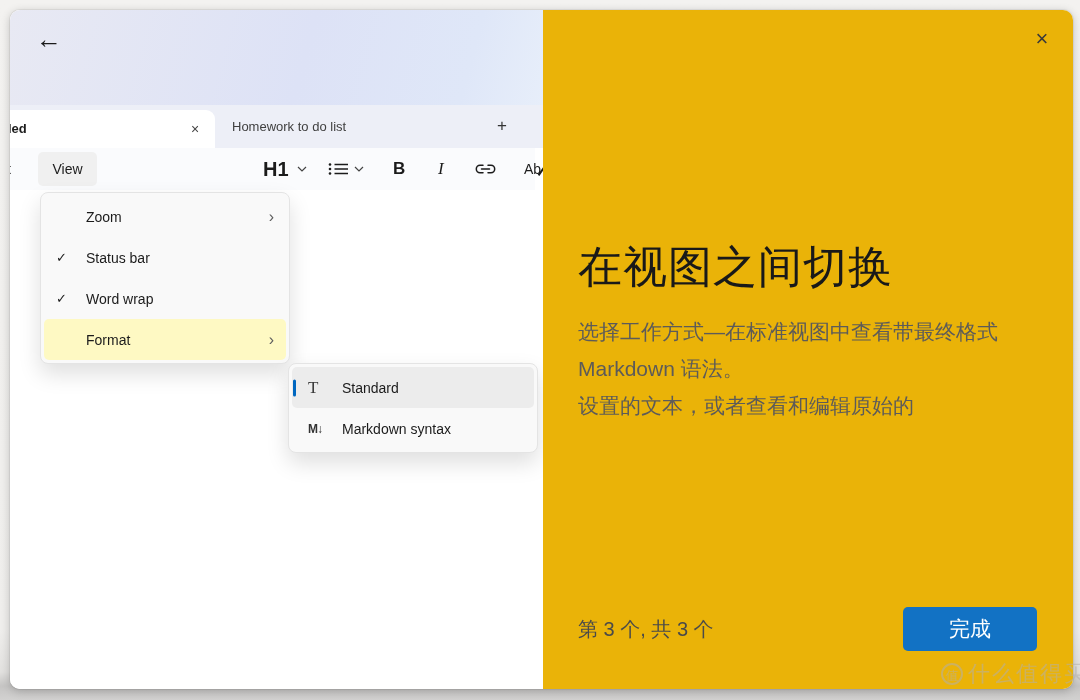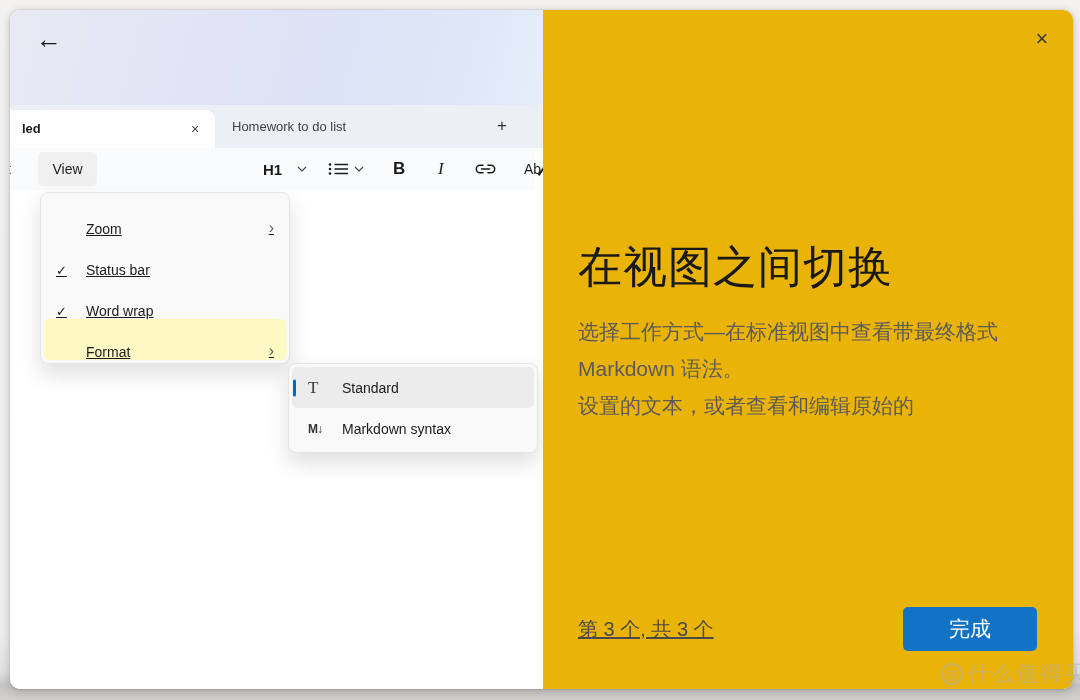--- a/index.html
+++ b/index.html
@@ -17,70 +17,70 @@
   
   .left-pane { position:absolute; left:0; top:0; width:533px; height:100%; overflow:hidden; background:#fff; }
   .banner { position:absolute; left:0; top:0; right:0; height:95px;
     background:linear-gradient(105deg,#e8e9f3 0%,#dde2f6 55%,#dfe7f8 85%,#e7eefa 100%); }
   .back-btn { position:absolute; left:18px; top:10px; width:42px; height:38px;
     font-size:26px; line-height:38px; text-align:center; cursor:pointer; color:#1b1b1b; }
   .tabbar { position:absolute; left:0; top:95px; right:0; height:43px; background:#edeff7; }
   .tab-active { position:absolute; left:-28px; top:5px; width:233px; height:38px;
     background:#fff; border-radius:9px 9px 0 0; }
   .tab-active .tab-label { position:absolute; left:26px; top:0; line-height:38px;
-    font-size:13px; font-weight:bold; color:#1b1b1b;margin-left:14px; }
+    font-size:13px; font-weight:bold; color:#1b1b1b; }
   .tab-close { position:absolute; right:10px; top:9px; width:20px; height:20px; text-align:center;
     line-height:20px; font-size:14px; color:#444; border-radius:4px; cursor:pointer; }
   .tab-inactive { position:absolute; left:205px; top:0; width:250px; height:43px; cursor:pointer; }
   .tab-inactive .tab-label { position:absolute; left:17px; top:0; line-height:43px; font-size:13px; color:#404040; }
   .newtab-btn { position:absolute; left:478px; top:6px; width:28px; height:30px; text-align:center;
     line-height:30px; font-size:17px; color:#333; border-radius:4px; cursor:pointer; }
   .toolbar { position:absolute; left:0; top:138px; right:8px; height:42px; background:#fafbfd; }
   .toolbar > * { position:absolute; top:50%; transform:translateY(-50%); }
   .menu-edit-partial { left:-3px; font-size:14px; color:#1b1b1b; }
   .view-btn { left:28px; width:59px; height:34px; background:#f0f0f0; border-radius:5px;
     text-align:center; line-height:34px; font-size:14px; cursor:pointer; }
-  .tb-heading { left:253px; font-size:15px; font-weight:600; cursor:pointer; }
+  .tb-heading { left:253px; font-size:20px; font-weight:600; cursor:pointer; }
   .tb-chevron1 { left:287px; }
   .tb-list { left:318px; cursor:pointer; }
   .tb-chevron2 { left:344px; }
   .tb-bold { left:383px; font-size:17px; font-weight:bold; cursor:pointer; }
   .tb-italic { left:428px; font-size:17px; font-style:italic; font-family:"Liberation Serif", serif; cursor:pointer; }
   .tb-link { left:463px; cursor:pointer; }
   .tb-ab { left:514px; font-size:14px; cursor:pointer; }
   .tb-ab .slash { position:absolute; left:12px; top:9px; width:11px; height:1.5px;
     background:#1b1b1b; transform:rotate(-55deg); }
   .chev-svg { display:block; }
   
   .view-menu { position:absolute; left:30px; top:182px; width:250px; background:#f9f9f9;
     border:1px solid #e4e4e4; border-radius:8px; padding:3px; z-index:5;
     box-shadow:0 10px 22px rgba(0,0,0,.13); }
-  .menu-item { position:relative; height:41px; border-radius:5px; display:flex; align-items:flex-end;
-    padding:0 12px; font-size:14px; color:#1b1b1b; cursor:pointer;text-decoration:underline; }
+  .menu-item { position:relative; height:41px; border-radius:5px; display:flex; align-items:center;
+    padding:0 12px; font-size:14px; color:#1b1b1b; cursor:pointer; }
   .menu-item.highlight { background:#fef9c3; }
   .check-col { width:30px; font-size:13px; color:#1b1b1b; }
   .menu-label { flex:1; }
   .chev-right { font-size:16px; color:#5f5f5f; }
   .format-submenu { position:absolute; left:278px; top:353px; width:250px; background:#f9f9f9;
     border:1px solid #e4e4e4; border-radius:8px; padding:3px; z-index:6;
     box-shadow:0 10px 22px rgba(0,0,0,.13); }
   .submenu-item { position:relative; height:41px; border-radius:5px; display:flex; align-items:center;
     padding:0 16px; font-size:14px; color:#1b1b1b; cursor:pointer; }
   .submenu-item.highlight { background:#ececec; }
   .sel-pill { position:absolute; left:1px; top:50%; transform:translateY(-50%);
     width:3px; height:17px; border-radius:2px; background:#0067c0; }
   .sub-icon { width:34px; color:#3a3a3a; }
   .icon-T { font-family:"Liberation Serif", serif; font-size:17px; }
   .icon-md { font-size:12px; letter-spacing:-1px; font-weight:bold; color:#333; }
   
   .right-pane { position:absolute; left:533px; top:0; right:0; bottom:0; background:#eab308; }
   .rp-title { position:absolute; left:35px; top:228px; font-size:44px; font-weight:400;
     color:#191919; letter-spacing:1px; white-space:nowrap; }
   .rp-body { position:absolute; left:35px; top:303px; font-size:21px; line-height:37px; color:#5d5b59; }
-  .rp-step { position:absolute; left:35px; top:606px; font-size:20px; color:#4a4a4a;text-decoration:underline; }
+  .rp-step { position:absolute; left:35px; top:606px; font-size:20px; color:#4a4a4a; }
   .done-btn { position:absolute; right:36px; top:597px; width:134px; height:44px;
     background:#1272c4; color:#fff; font-size:21px; border:none; border-radius:5px;
     text-align:center; line-height:44px; cursor:pointer; font-family:Liberation Sans, sans-serif; }
   .close-btn { position:absolute; right:14px; top:14px; width:34px; height:30px;
     font-size:22px; line-height:30px; text-align:center; color:#3a3a3a; cursor:pointer; }
   
   .watermark { position:absolute; left:941px; top:659px; z-index:50; display:flex; align-items:center;
     color:rgba(178,174,170,.55); pointer-events:none; white-space:nowrap; }
   .wm-logo { display:inline-block; width:22px; height:22px; border:2px solid rgba(178,174,170,.55);
     border-radius:50%; font-size:13px; line-height:22px; text-align:center; margin-right:5px; }

